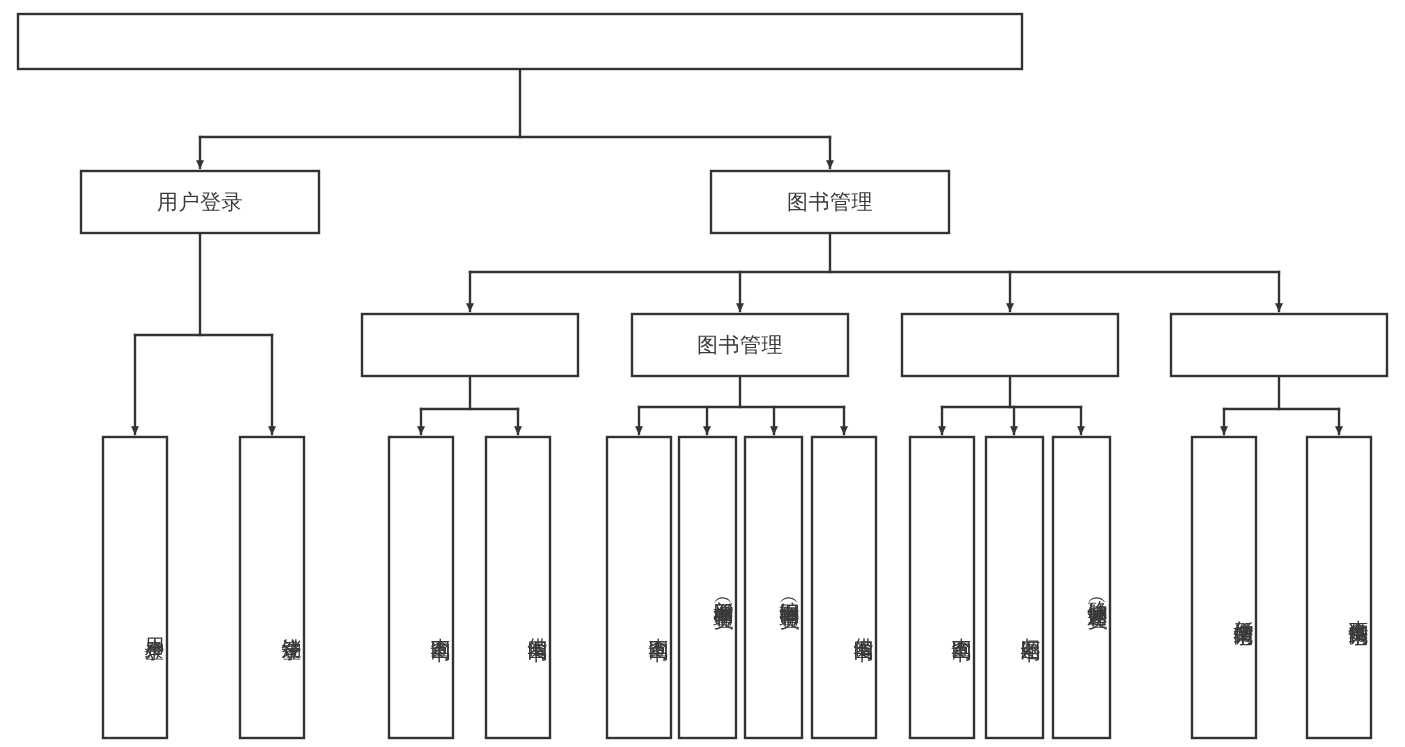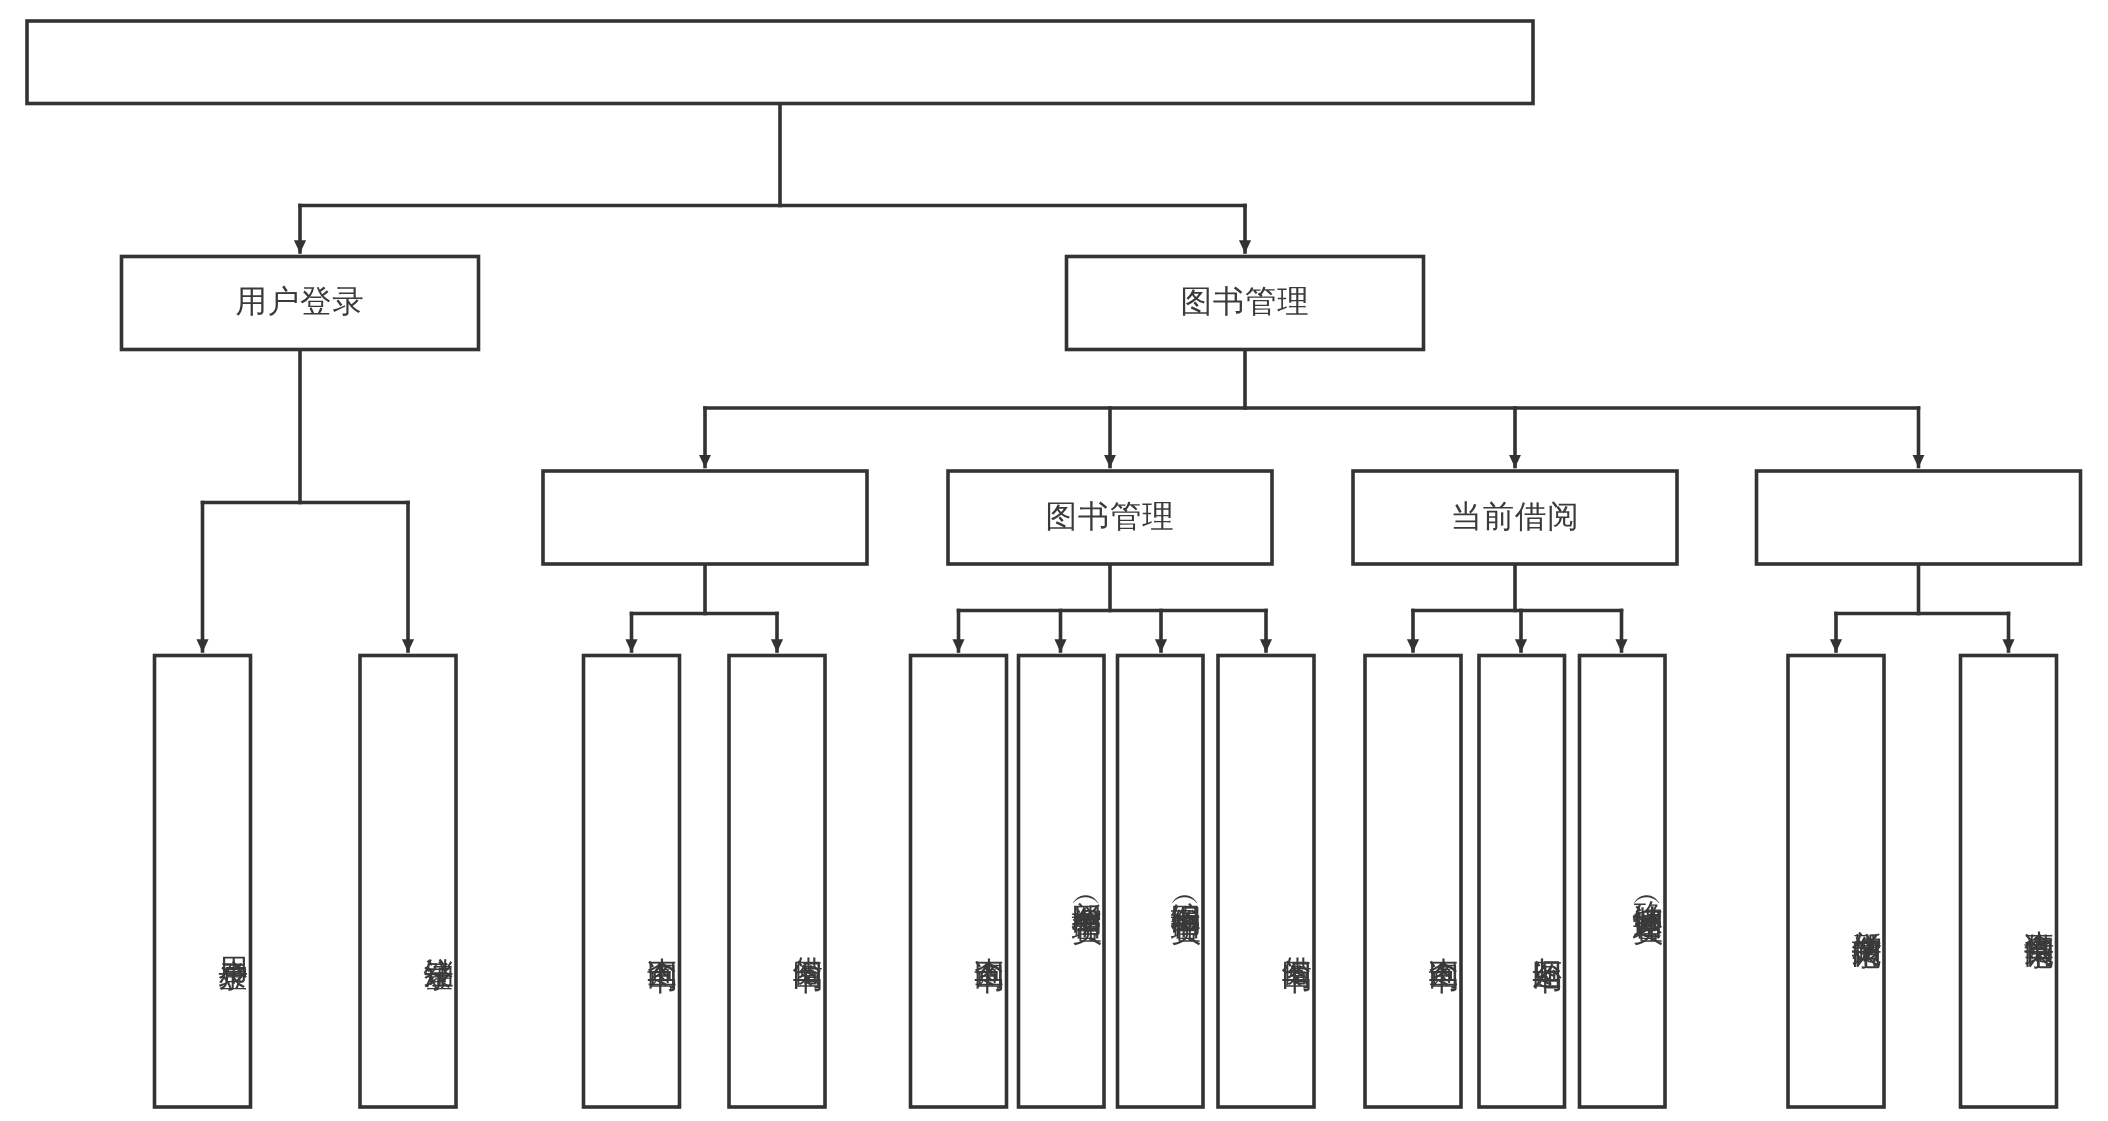--- a/index.html
+++ b/index.html
@@ -168,21 +168,20 @@
     <rect class="node-box" x="1053" y="437" width="57" height="301"></rect>
     <rect class="node-box" x="1192" y="437" width="64" height="301"></rect>
     <rect class="node-box" x="1307" y="437" width="64" height="301"></rect>
   </svg>
 
 
   <div class="node-label-h" style="left:81px; top:171px; width:238px; height:62px;">用户登录</div>
   <div class="node-label-h" style="left:711px; top:171px; width:238px; height:62px;">图书管理</div>
 
   <div class="node-label-h" style="left:632px; top:314px; width:216px; height:62px;">图书管理</div>
-  <div class="node-label-h" style="left:902px; top:314px; width:216px; height:62px;">当前借阅</div>
 
   <div class="node-label-v" style="left:103px; top:512px; width:64px; height:226px;">用户登录</div>
   <div class="node-label-v" style="left:240px; top:512px; width:64px; height:226px;">注销登录</div>
   <div class="node-label-v" style="left:389px; top:512px; width:64px; height:226px;">查询图书</div>
   <div class="node-label-v" style="left:486px; top:512px; width:64px; height:226px;">借阅图书</div>
   <div class="node-label-v" style="left:607px; top:512px; width:64px; height:226px;">查询图书</div>
   <div class="node-label-v" style="left:679px; top:445px; width:57px; height:293px;">新增图书（管理员）</div>
   <div class="node-label-v" style="left:745px; top:445px; width:57px; height:293px;">编辑图书（管理员）</div>
   <div class="node-label-v" style="left:812px; top:512px; width:64px; height:226px;">借阅图书</div>
   <div class="node-label-v" style="left:910px; top:512px; width:64px; height:226px;">查询图书</div>

